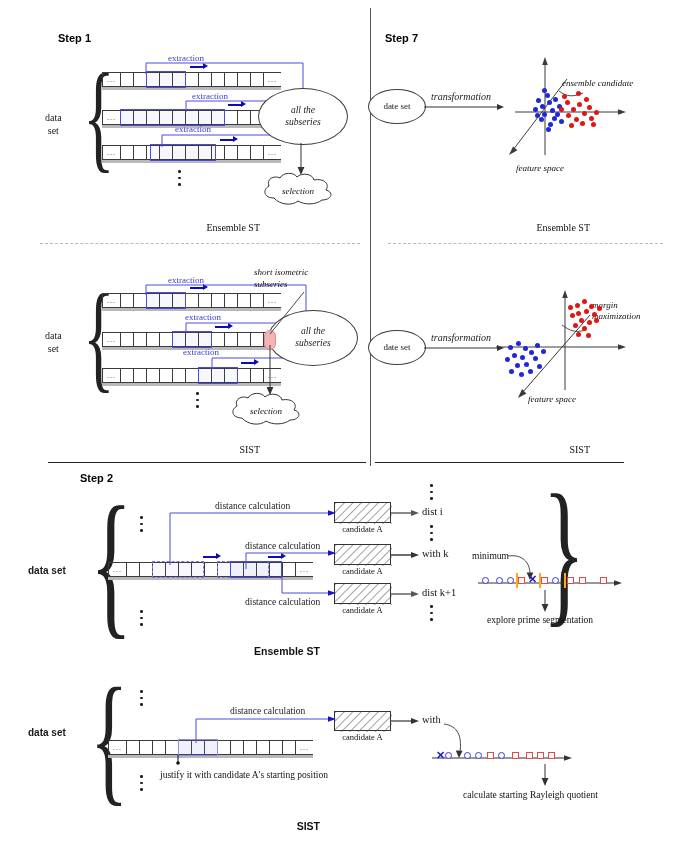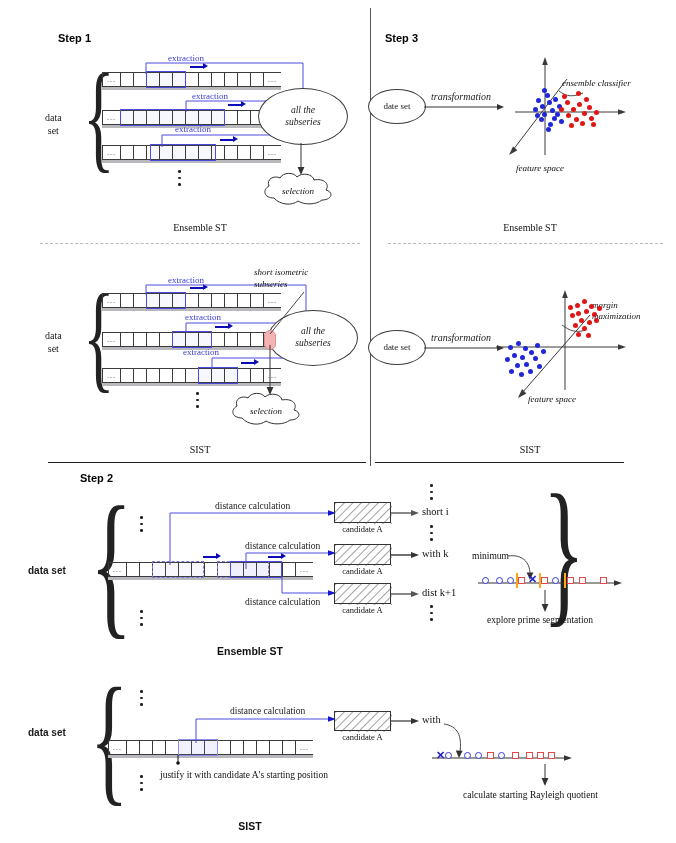--- a/index.html
+++ b/index.html
@@ -1,20 +1,20 @@
 <!DOCTYPE html>
 <html><head>
 <meta charset="utf-8">
 <style>
   html,body{margin:0;padding:0;background:#ffffff;}
   body{width:676px;height:843px;position:relative;overflow:hidden;
        font-family:"Liberation Serif",serif;color:#1a1a1a;}
   .abs{position:absolute;}
   .stepttl{font-family:"Liberation Sans",sans-serif;font-weight:bold;font-size:11px;color:#000;}
-  .panel-cap{font-size:10px;text-align:center;color:#111;}
+  .panel-cap{font-size:10px;text-align:right;color:#111;}
   .panel-cap.bold{font-family:"Liberation Sans",sans-serif;font-weight:bold;font-size:10.5px;}
   .ital{font-style:italic;}
   .vdiv{background:#555;width:1px;}
   .hsolid{background:#222;height:1px;}
   .hdash{border-top:1px dashed #b9b9bd;height:0;}
   
   .ts{position:absolute;display:flex;height:15px;}
   .ts .cell{width:13px;height:15px;border:1px solid #3b3b3b;border-right:none;box-sizing:border-box;background:#fff;}
   .ts .cell:last-child{border-right:1px solid #3b3b3b;}
   .ts .ell{width:18px;height:15px;border:1px solid #3b3b3b;border-right:none;box-sizing:border-box;
@@ -161,41 +161,41 @@
 </svg>
 
 <svg class="abs" style="left:256px;top:172px;" width="92" height="36">
   <path d="M18,26 C8,26 6,18 13,14 C10,7 18,3 24,6 C27,0 38,0 41,5 C46,0 57,2 58,8
            C68,6 74,12 70,18 C78,20 76,28 66,28 C60,33 48,33 42,29 C36,34 24,33 18,26 Z" fill="#fff" stroke="#333" stroke-width="1"></path>
   <text x="42" y="22" font-family="Liberation Serif, serif" font-size="9" font-style="italic" text-anchor="middle" fill="#111">selection</text>
 </svg>
 
 <div class="abs panel-cap" style="left:140px;top:222px;width:120px;">Ensemble ST</div>
 
-<div class="abs stepttl" style="left:385px;top:32px;">Step 3</div>
+<div class="abs stepttl" style="left:385px;top:32px;">Step 7</div>
 
 <div class="ellip" style="left:368px;top:89px;width:56px;height:33px;font-style:normal;font-size:9px;">
   <span>date set</span>
 </div>
 <svg class="abs" style="left:424px;top:98px;" width="86" height="16">
   <line x1="0" y1="9" x2="74" y2="9" stroke="#333" stroke-width="1"></line>
   <polygon points="80,9 73,6 73,12" fill="#333"></polygon>
 </svg>
 <div class="abs ital" style="left:431px;top:91px;font-size:10px;">transformation</div>
 
 <svg class="abs" style="left:495px;top:55px;" width="135" height="110">
   <line x1="50" y1="100" x2="50" y2="6" stroke="#3a3a3a" stroke-width="1"></line>
   <polygon points="50,2 47.2,10 52.8,10" fill="#3a3a3a"></polygon>
   <line x1="20" y1="57" x2="126" y2="57" stroke="#3a3a3a" stroke-width="1"></line>
   <polygon points="131,57 123,54.2 123,59.8" fill="#3a3a3a"></polygon>
   <line x1="72" y1="24" x2="18" y2="95" stroke="#3a3a3a" stroke-width="1"></line>
   <polygon points="14,100 18,91.6 22.4,95.2" fill="#3a3a3a"></polygon>
   <path d="M64,36 C72,42 78,42 88,38" fill="none" stroke="#3a3a3a" stroke-width=".9"></path>
 </svg>
-<div class="abs ann it" style="left:562px;top:78px;">ensemble classifier</div>
+<div class="abs ann it" style="left:562px;top:78px;">ensemble candidate</div>
 <div class="axlbl" style="left:516px;top:163px;">feature space</div>
 
 <div class="abs" style="left:495px;top:55px;width:135px;height:110;">
 
   <div class="dot" style="left:45px;top:49px;width:5px;height:5px;background:#1f27d8;"></div>
   <div class="dot" style="left:52px;top:45px;width:5px;height:5px;background:#1f27d8;"></div>
   <div class="dot" style="left:47px;top:57px;width:5px;height:5px;background:#1f27d8;"></div>
   <div class="dot" style="left:55px;top:53px;width:5px;height:5px;background:#1f27d8;"></div>
   <div class="dot" style="left:41px;top:43px;width:5px;height:5px;background:#1f27d8;"></div>
   <div class="dot" style="left:50px;top:38px;width:5px;height:5px;background:#1f27d8;"></div>
@@ -482,21 +482,21 @@
 
 <svg class="abs hatchbox" style="left:334px;top:583px;width:57px;height:21px;" width="57" height="21">
   <rect x="0" y="0" width="57" height="21" fill="url(#h1)"></rect>
 </svg>
 <div class="candlbl" style="left:334px;top:605px;width:57px;">candidate A</div>
 
 <svg class="abs" style="left:391px;top:505px;" width="32" height="16">
   <line x1="0" y1="8" x2="22" y2="8" stroke="#555" stroke-width="1.4"></line>
   <polygon points="28,8 20,5 20,11" fill="#555"></polygon>
 </svg>
-<div class="distlbl" style="left:422px;top:506px;">short  i</div>
+<div class="distlbl" style="left:422px;top:506px;">dist  i</div>
 
 <svg class="abs" style="left:391px;top:547px;" width="32" height="16">
   <line x1="0" y1="8" x2="22" y2="8" stroke="#333" stroke-width="1.4"></line>
   <polygon points="28,8 20,5 20,11" fill="#333"></polygon>
 </svg>
 <div class="distlbl" style="left:422px;top:548px;">with  k</div>
 
 <svg class="abs" style="left:391px;top:586px;" width="32" height="16">
   <line x1="0" y1="8" x2="22" y2="8" stroke="#555" stroke-width="1.4"></line>
   <polygon points="28,8 20,5 20,11" fill="#555"></polygon>

